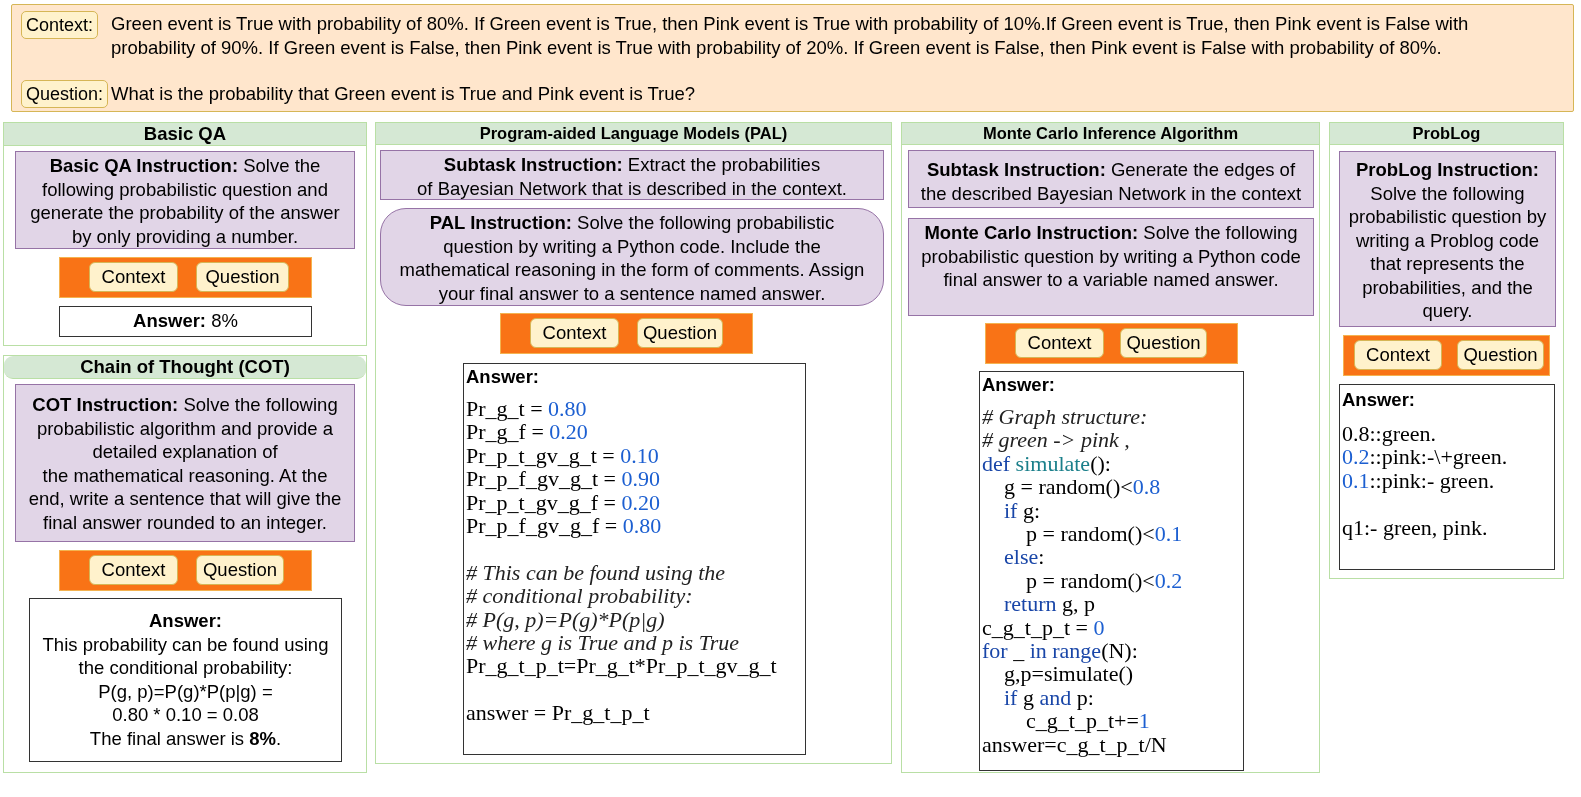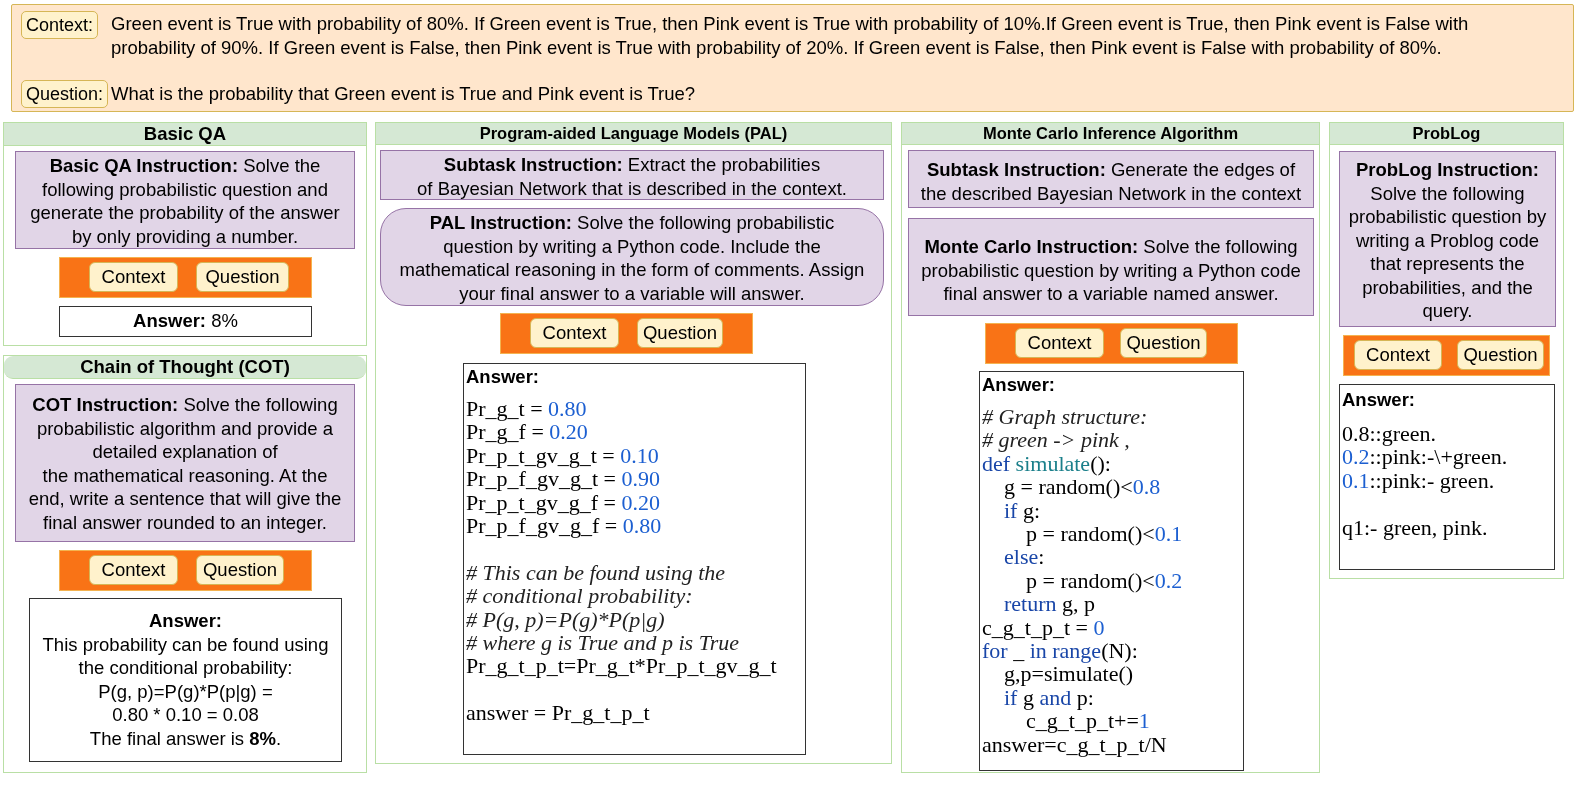--- a/index.html
+++ b/index.html
@@ -89,39 +89,39 @@
 <div class="abs col" style="left:375px; top:122px; width:517px; height:642px;">
   <div class="col-head" style="height:21px; font-size:16.5px; line-height:21px;">Program-aided Language Models (PAL)</div>
   <div class="instr" style="left:4px; top:27px; width:504px; height:50px; padding-top:2px;">
     <div><b>Subtask Instruction:</b><span> Extract the probabilities</span></div>
     <div>of Bayesian Network that is described in the context.</div>
   </div>
   <div class="instr" style="left:4px; top:85px; width:504px; height:98px; padding-top:2px;border-radius:26px;">
     <div><b>PAL Instruction:</b><span> Solve the following probabilistic</span></div>
     <div>question by writing a Python code. Include the</div>
     <div>mathematical reasoning in the form of comments. Assign</div>
-    <div>your final answer to a variable will answer.</div>
+    <div>your final answer to a sentence named answer.</div>
   </div>
   <div class="cq" style="left:124px; top:190px; width:253px; height:41px;">
     <div class="btn" style="left:29px; top:4px; width:89px;">Context</div>
     <div class="btn" style="left:136px; top:4px; width:86px;">Question</div>
   </div>
   <div class="ans" style="left:87px; top:240px; width:343px; height:392px; padding:2px 0 0 2px;">
     <div class="ans-title" style="line-height:22px;">Answer:</div>
     <div class="code" style="margin-top:9px;"><div><span>Pr_g_t = </span><span class="num">0.80</span></div><div><span>Pr_g_f = </span><span class="num">0.20</span></div><div><span>Pr_p_t_gv_g_t = </span><span class="num">0.10</span></div><div><span>Pr_p_f_gv_g_t = </span><span class="num">0.90</span></div><div><span>Pr_p_t_gv_g_f = </span><span class="num">0.20</span></div><div><span>Pr_p_f_gv_g_f = </span><span class="num">0.80</span></div><div>&nbsp;</div><div class="cm"># This can be found using the</div><div class="cm"># conditional probability:</div><div class="cm"># P(g, p)=P(g)*P(p|g)</div><div class="cm"># where g is True and p is True</div><div>Pr_g_t_p_t=Pr_g_t*Pr_p_t_gv_g_t</div><div>&nbsp;</div><div>answer = Pr_g_t_p_t</div></div>
   </div>
 </div>
 
 <div class="abs col" style="left:901px; top:122px; width:419px; height:651px;">
   <div class="col-head" style="height:21px; font-size:16.5px; line-height:21px;">Monte Carlo Inference Algorithm</div>
   <div class="instr" style="left:6px; top:27px; width:406px; height:58px; padding-top:7px;">
     <div><b>Subtask Instruction:</b><span> Generate the edges of</span></div>
     <div>the described Bayesian Network in the context</div>
   </div>
-  <div class="instr" style="left:6px; top:95px; width:406px; height:98px; padding-top:16px;">
+  <div class="instr" style="left:6px; top:95px; width:406px; height:98px; padding-top:2px;">
     <div><b>Monte Carlo Instruction:</b><span> Solve the following</span></div>
     <div>probabilistic question by writing a Python code</div>
     <div>final answer to a variable named answer.</div>
   </div>
   <div class="cq" style="left:83px; top:200px; width:253px; height:41px;">
     <div class="btn" style="left:29px; top:4px; width:89px;">Context</div>
     <div class="btn" style="left:134px; top:4px; width:87px;">Question</div>
   </div>
   <div class="ans" style="left:77px; top:248px; width:265px; height:400px; padding:2px 0 0 2px;">
     <div class="ans-title" style="line-height:22px;">Answer:</div>

